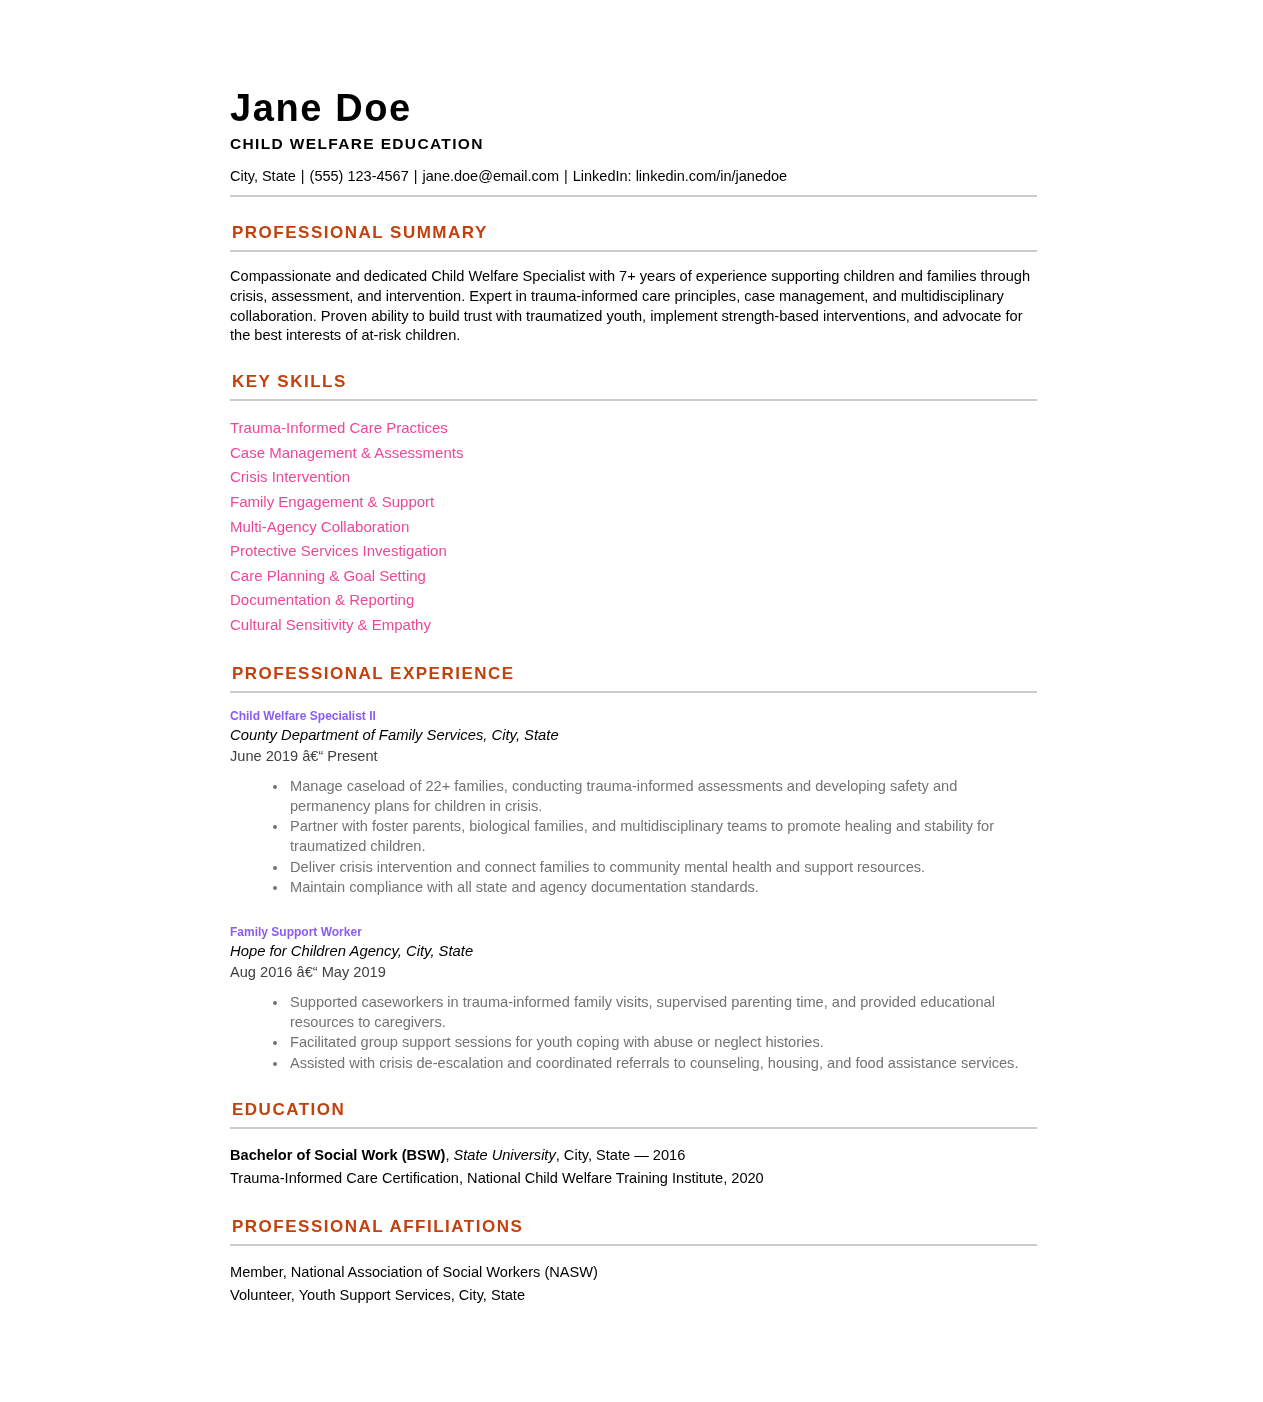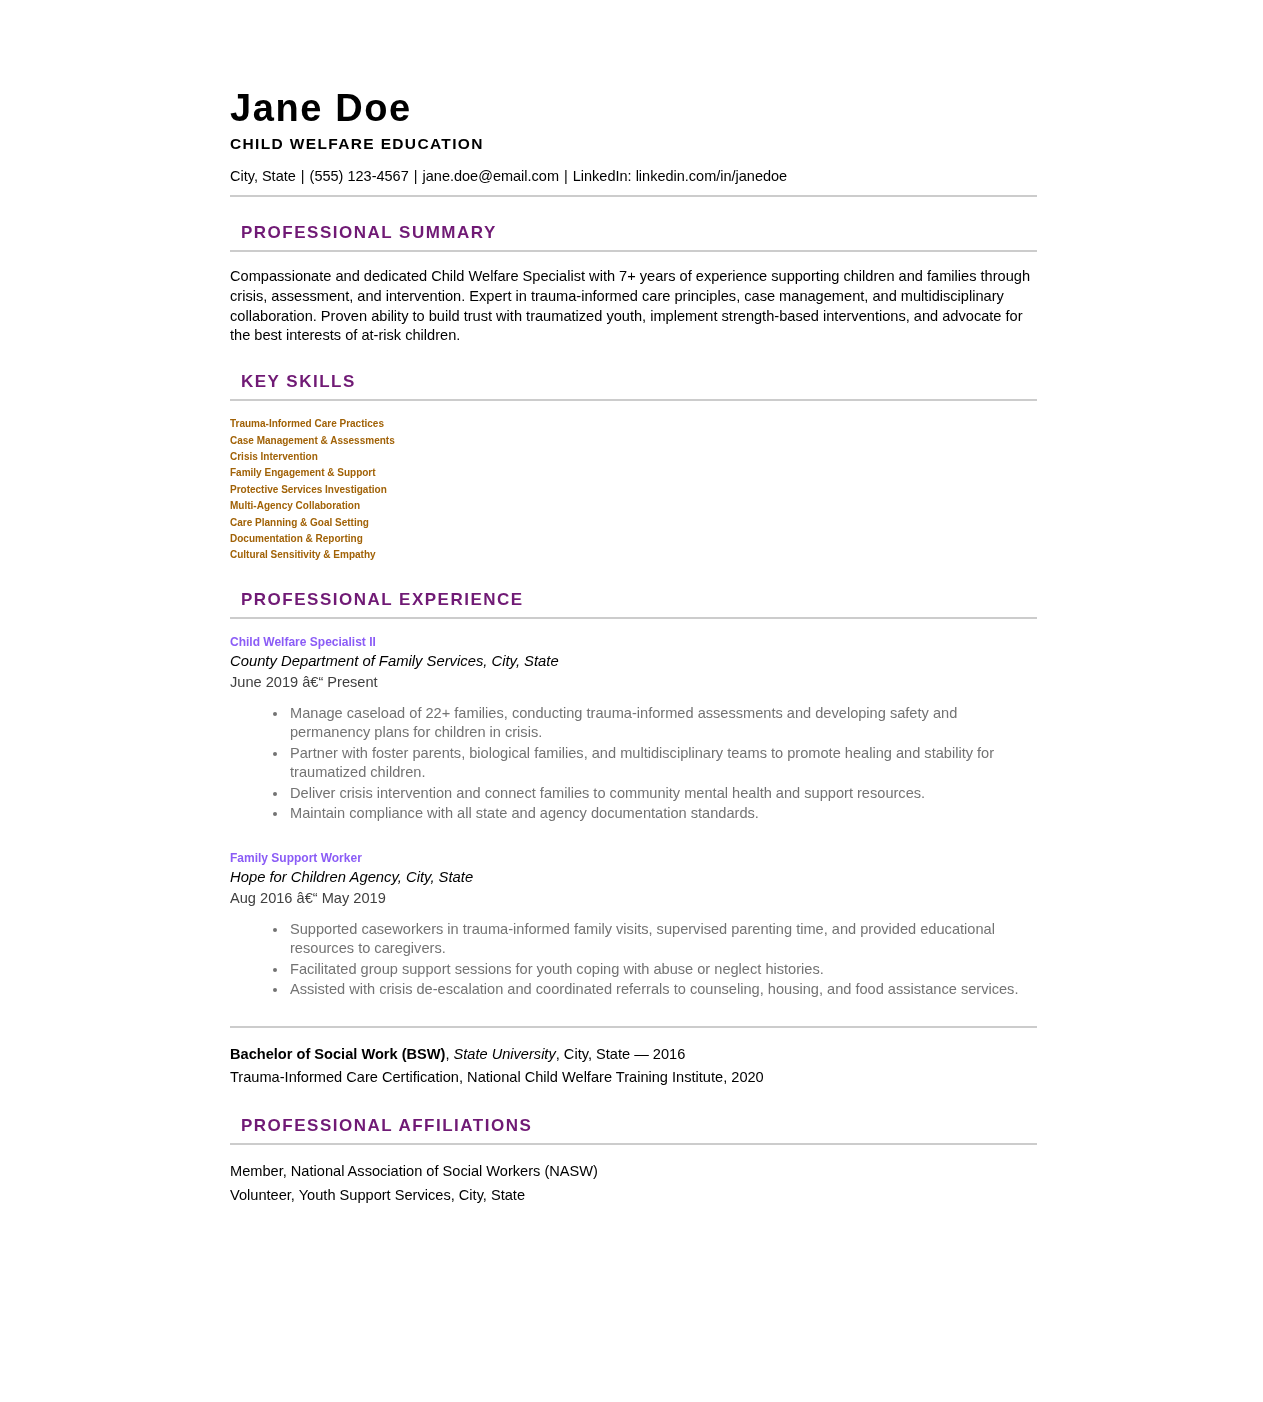--- a/index.html
+++ b/index.html
@@ -64,22 +64,22 @@
   }
 
   
   .section {
     margin-top: 26px;
   }
   .section-title {
     font-size: 17px;
     font-weight: bold;
     letter-spacing: 1.5px;
-    margin: 0 0 7px 11px;
-    color: #701a75;
+    margin: 0 0 7px 2px;
+    color: #c2410c;
   }
   .section-body {
     margin-top: 15px;
   }
 
   
   .summary {
     font-size: 14.6px;
     line-height: 1.36;
     margin: 0;
@@ -87,24 +87,23 @@
     text-align: left;
   }
 
   
   .skills {
     list-style: none;
     margin: 0;
     padding: 0;
   }
   .skills li {
-    font-size: 10px;
+    font-size: 15px;
     line-height: 1.64;
-    color: #a16207;
-    font-weight: bold;
+    color: #ec4899;
   }
 
   
   .job {
     margin-top: 0;
   }
   .job + .job {
     margin-top: 26px;
   }
   .job-title {
@@ -175,22 +174,22 @@
 
     <div class="section">
       <div class="section-title">KEY SKILLS</div>
       <hr class="rule">
       <div class="section-body">
         <ul class="skills">
           <li>Trauma-Informed Care Practices</li>
           <li>Case Management &amp; Assessments</li>
           <li>Crisis Intervention</li>
           <li>Family Engagement &amp; Support</li>
+          <li>Multi-Agency Collaboration</li>
           <li>Protective Services Investigation</li>
-          <li>Multi-Agency Collaboration</li>
           <li>Care Planning &amp; Goal Setting</li>
           <li>Documentation &amp; Reporting</li>
           <li>Cultural Sensitivity &amp; Empathy</li>
         </ul>
       </div>
     </div>
 
     <div class="section">
       <div class="section-title">PROFESSIONAL EXPERIENCE</div>
       <hr class="rule">
@@ -216,20 +215,21 @@
             <li>Supported caseworkers in trauma-informed family visits, supervised parenting time, and provided educational resources to caregivers.</li>
             <li>Facilitated group support sessions for youth coping with abuse or neglect histories.</li>
             <li>Assisted with crisis de-escalation and coordinated referrals to counseling, housing, and food assistance services.</li>
           </ul>
         </div>
 
       </div>
     </div>
 
     <div class="section">
+      <div class="section-title">EDUCATION</div>
       <hr class="rule">
       <div class="section-body">
         <p class="line"><b>Bachelor of Social Work (BSW)</b><span>, </span><i>State University</i><span>, City, State — 2016</span></p>
         <p class="line">Trauma-Informed Care Certification, National Child Welfare Training Institute, 2020</p>
       </div>
     </div>
 
     <div class="section">
       <div class="section-title">PROFESSIONAL AFFILIATIONS</div>
       <hr class="rule">

